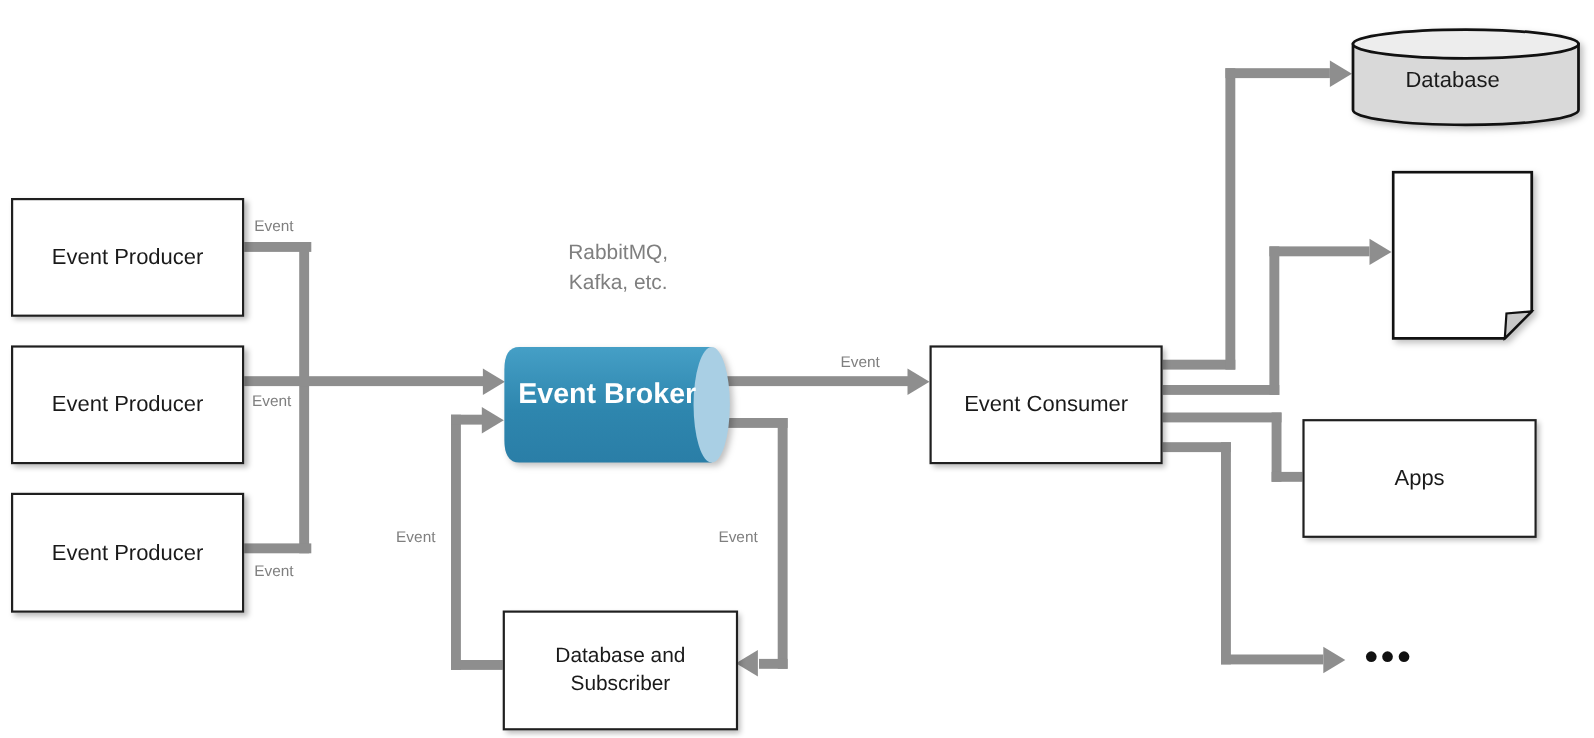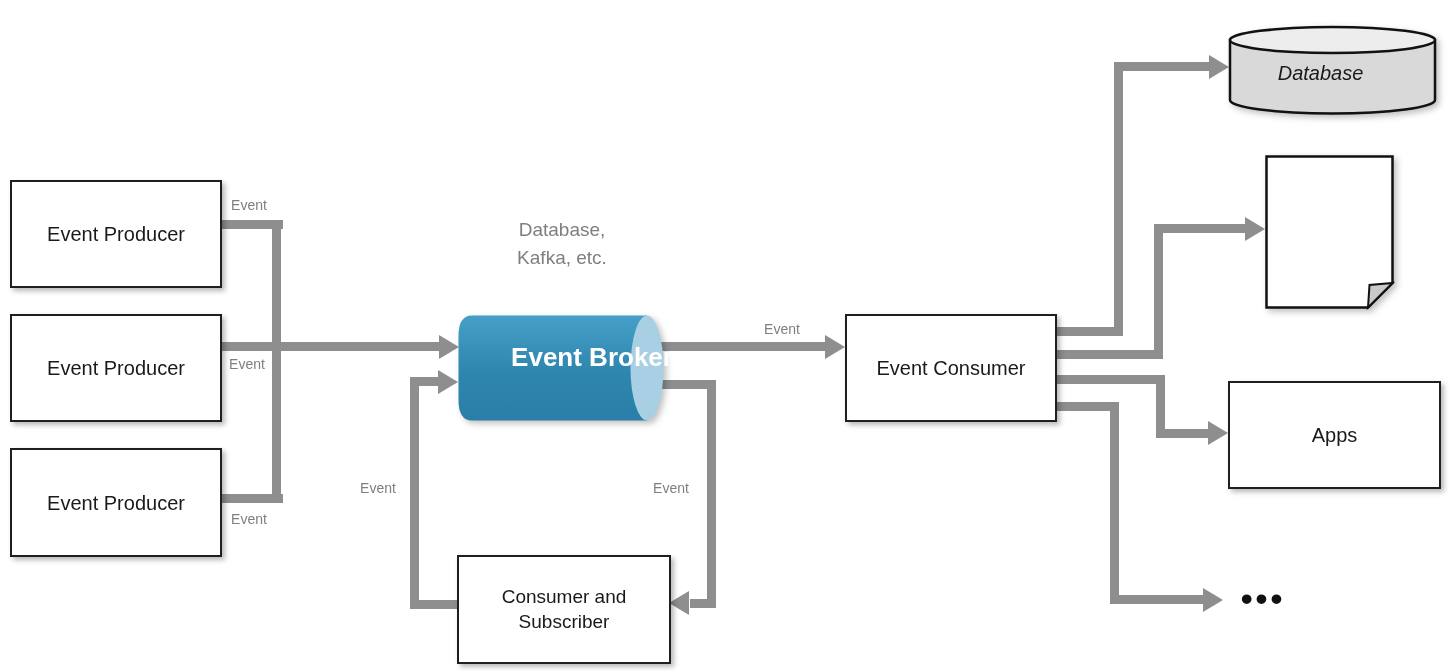--- a/index.html
+++ b/index.html
@@ -98,51 +98,51 @@
     <defs>
       <linearGradient id="brokerGrad" x1="0" y1="0" x2="0" y2="1">
         <stop offset="0" style="stop-color:var(--broker-grad-top,#459fc6)"></stop>
         <stop offset="0.55" style="stop-color:#2e86ae"></stop>
         <stop offset="1" style="stop-color:var(--broker-grad-bottom,#2a7ea7)"></stop>
       </linearGradient>
     </defs>
     <path d="M 14 0.5 H 189 V 105.5 H 14 Q 0.5 105.5 0.5 85 V 21 Q 0.5 0.5 14 0.5 Z" fill="url(#brokerGrad)"></path>
     <ellipse cx="189" cy="53" rx="16.5" ry="52.5" style="fill:var(--broker-cap,#a9cfe4)"></ellipse>
   </svg>
-  <div class="overlay-label broker-label" style="left:458px;top:315px;width:188px;height:86px;margin-left:40px;">
+  <div class="overlay-label broker-label" style="left:458px;top:315px;width:188px;height:86px;">
     <span>Event Broker</span>
   </div>
 
   <div class="caption" style="left:442px;top:216px;width:240px;">
-    <div>Database,</div>
+    <div>RabbitMQ,</div>
     <div>Kafka, etc.</div>
   </div>
 
   <div class="node" style="left:457px;top:555px;width:210px;height:105px;font-size:19px;">
-    <span style="display:inline-block;width:145px;">Consumer and Subscriber</span>
+    <span style="display:inline-block;width:145px;">Database and Subscriber</span>
   </div>
 
   <div class="node" style="left:845px;top:314px;width:208px;height:104px;">
     <span>Event Consumer</span>
   </div>
 
   <svg class="shape-svg" style="left:1228px;top:25px;" width="209" height="92" viewBox="0 0 209 92">
     <path d="M 2 15 V 75 A 102.5 13.5 0 0 0 207 75 V 15 Z" style="fill:var(--database-fill,#d9d9d9)" stroke="#111" stroke-width="2.5"></path>
     <ellipse cx="104.5" cy="15" rx="102.5" ry="13" style="fill:var(--database-top-fill,#ededed)" stroke="#111" stroke-width="2.5"></ellipse>
   </svg>
-  <div class="overlay-label" style="left:1228px;top:44px;width:185px;height:58px;font-style:italic;">
+  <div class="overlay-label" style="left:1228px;top:44px;width:185px;height:58px;">
     <span>Database</span>
   </div>
 
   <svg class="shape-svg" style="left:1265px;top:155px;" width="130" height="155" viewBox="0 0 130 155">
     <path d="M 1.5 1.5 H 127.5 V 128 L 103 152.5 H 1.5 Z" fill="#fff" stroke="#111" stroke-width="2.5"></path>
     <path d="M 103 152.5 L 104.5 130 L 127.5 128 Z" style="fill:var(--fold-fill,#c9c9c9)" stroke="#111" stroke-width="2"></path>
   </svg>
 
-  <div class="node" style="left:1228px;top:381px;width:209px;height:104px;">
+  <div class="node" style="left:1184px;top:381px;width:209px;height:104px;">
     <span>Apps</span>
   </div>
 
   <div class="dots" style="left:1263px;top:598px;">•••</div>
 
   <div class="elabel" style="left:249px;top:205px;">Event</div>
   <div class="elabel" style="left:247px;top:364px;">Event</div>
   <div class="elabel" style="left:249px;top:519px;">Event</div>
   <div class="elabel" style="left:378px;top:488px;">Event</div>
   <div class="elabel" style="left:671px;top:488px;">Event</div>

